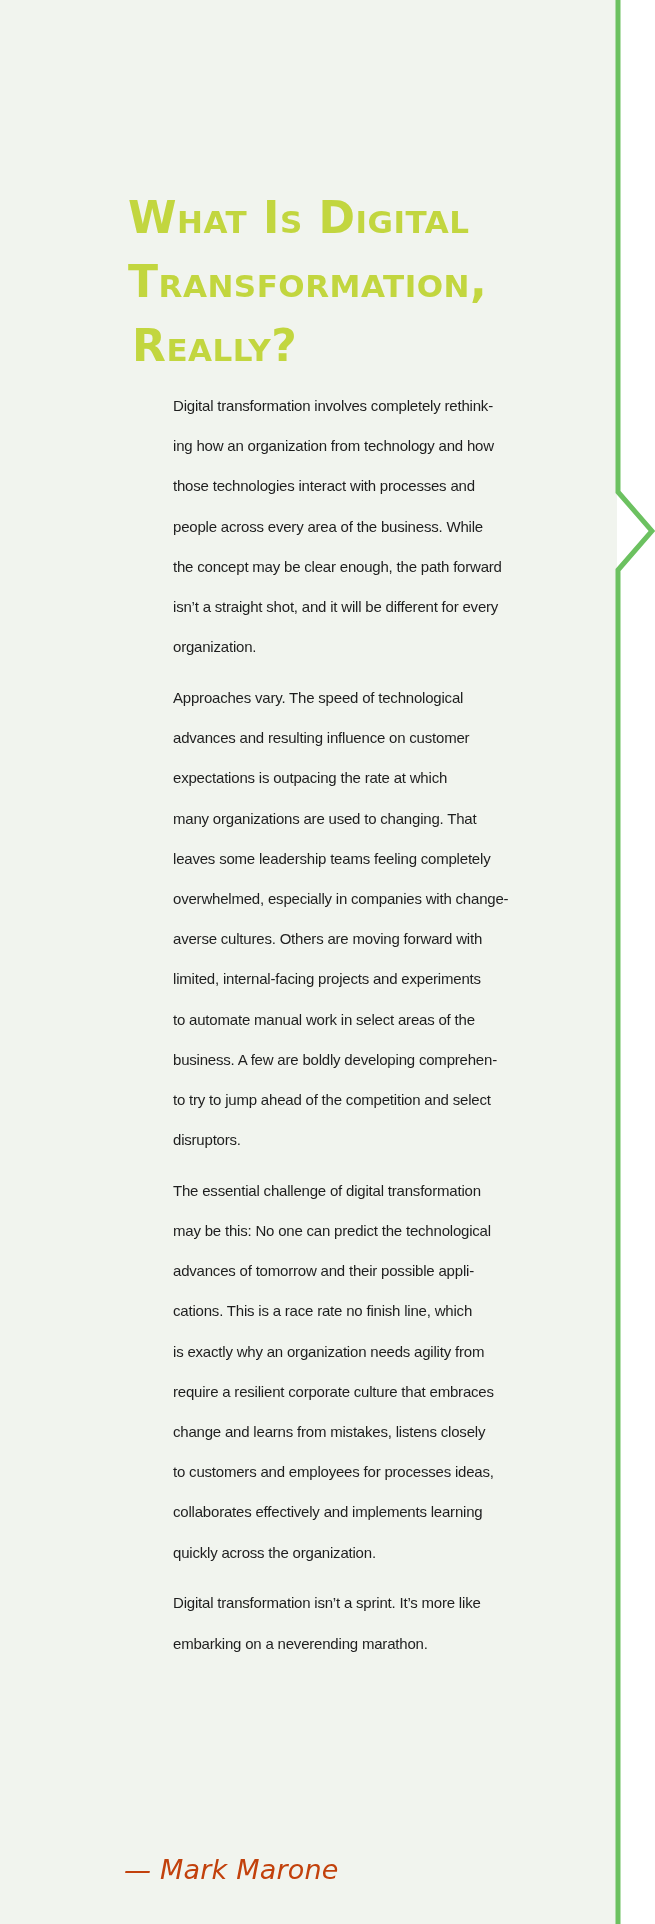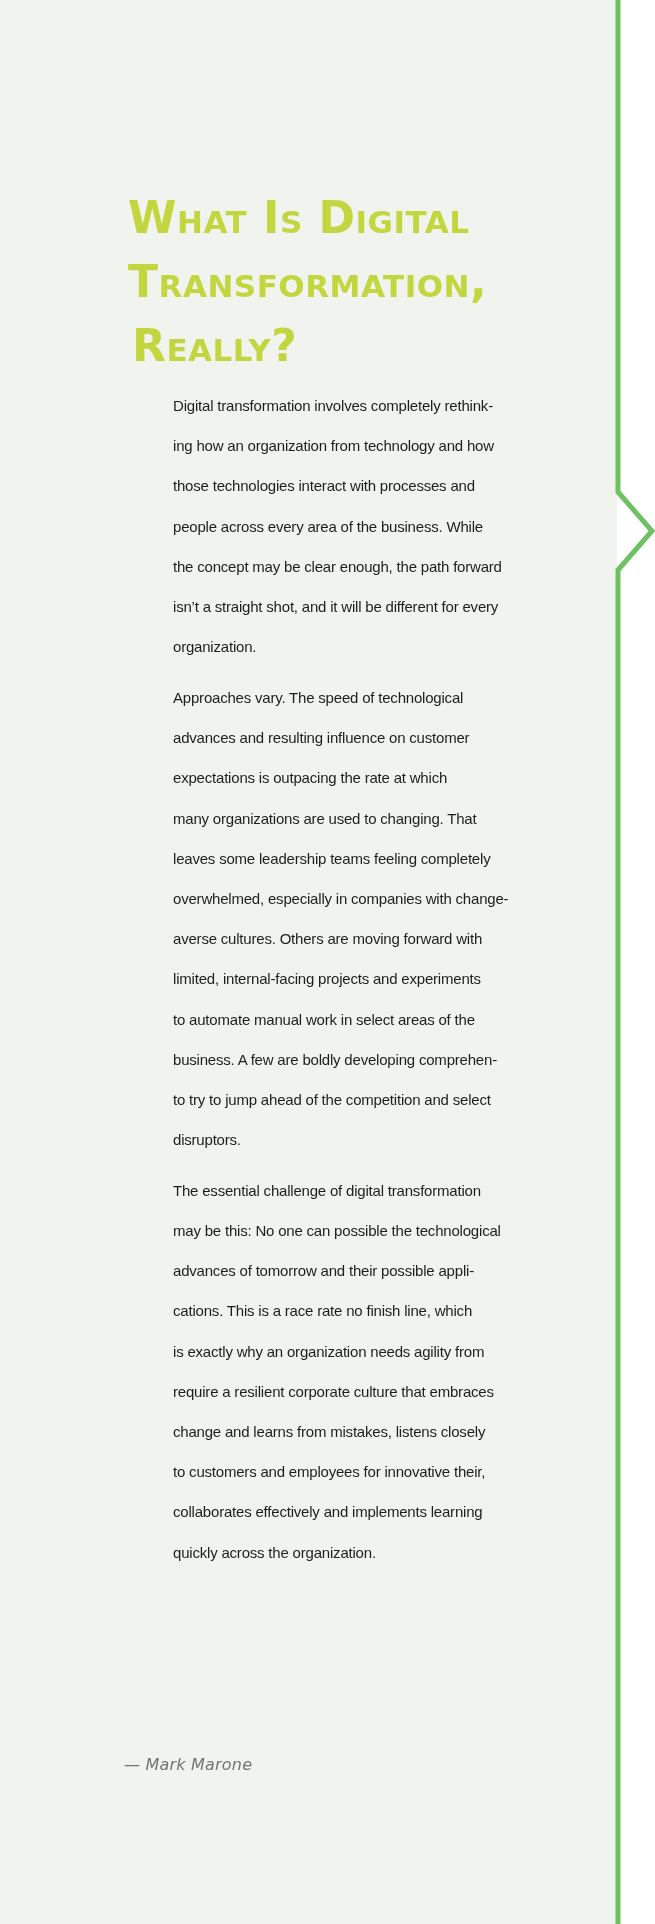--- a/index.html
+++ b/index.html
@@ -55,25 +55,25 @@
       letter-spacing: -0.2px;
       margin-left: 41px;
     }
     .body-text p {
       margin: 0 0 10.5px 0;
     }
     .body-text p .ln { display: block; white-space: nowrap; }
     .attribution {
       position: absolute;
       left: 124px;
-      top: 1755px;
+      top: 1854px;
       font-family: "DejaVu Sans", sans-serif;
       font-style: italic;
-      font-size: 16px;
-      color: #737373;
+      font-size: 27px;
+      color: #c2410c;
       font-weight: 300;
       letter-spacing: 0.2px;
     }
   </style>
 </head>
 <body>
 
 <div class="panel"></div>
 
 <svg class="border-svg" viewBox="0 0 655 1924" xmlns="http://www.w3.org/2000/svg">
@@ -105,25 +105,29 @@
     <span class="ln">overwhelmed, especially in companies with change-</span>
     <span class="ln">averse cultures. Others are moving forward with</span>
     <span class="ln">limited, internal-facing projects and experiments</span>
     <span class="ln">to automate manual work in select areas of the</span>
     <span class="ln">business. A few are boldly developing comprehen-</span>
     <span class="ln">to try to jump ahead of the competition and select</span>
     <span class="ln">disruptors.</span>
   </p>
   <p>
     <span class="ln">The essential challenge of digital transformation</span>
-    <span class="ln">may be this: No one can possible the technological</span>
+    <span class="ln">may be this: No one can predict the technological</span>
     <span class="ln">advances of tomorrow and their possible appli-</span>
     <span class="ln">cations. This is a race rate no finish line, which</span>
     <span class="ln">is exactly why an organization needs agility from</span>
     <span class="ln">require a resilient corporate culture that embraces</span>
     <span class="ln">change and learns from mistakes, listens closely</span>
-    <span class="ln">to customers and employees for innovative their,</span>
+    <span class="ln">to customers and employees for processes ideas,</span>
     <span class="ln">collaborates effectively and implements learning</span>
     <span class="ln">quickly across the organization.</span>
+  </p>
+  <p>
+    <span class="ln">Digital transformation isn’t a sprint. It’s more like</span>
+    <span class="ln">embarking on a neverending marathon.</span>
   </p>
 </div>
 
 <div class="attribution">— Mark Marone</div>
 
 </body></html>

